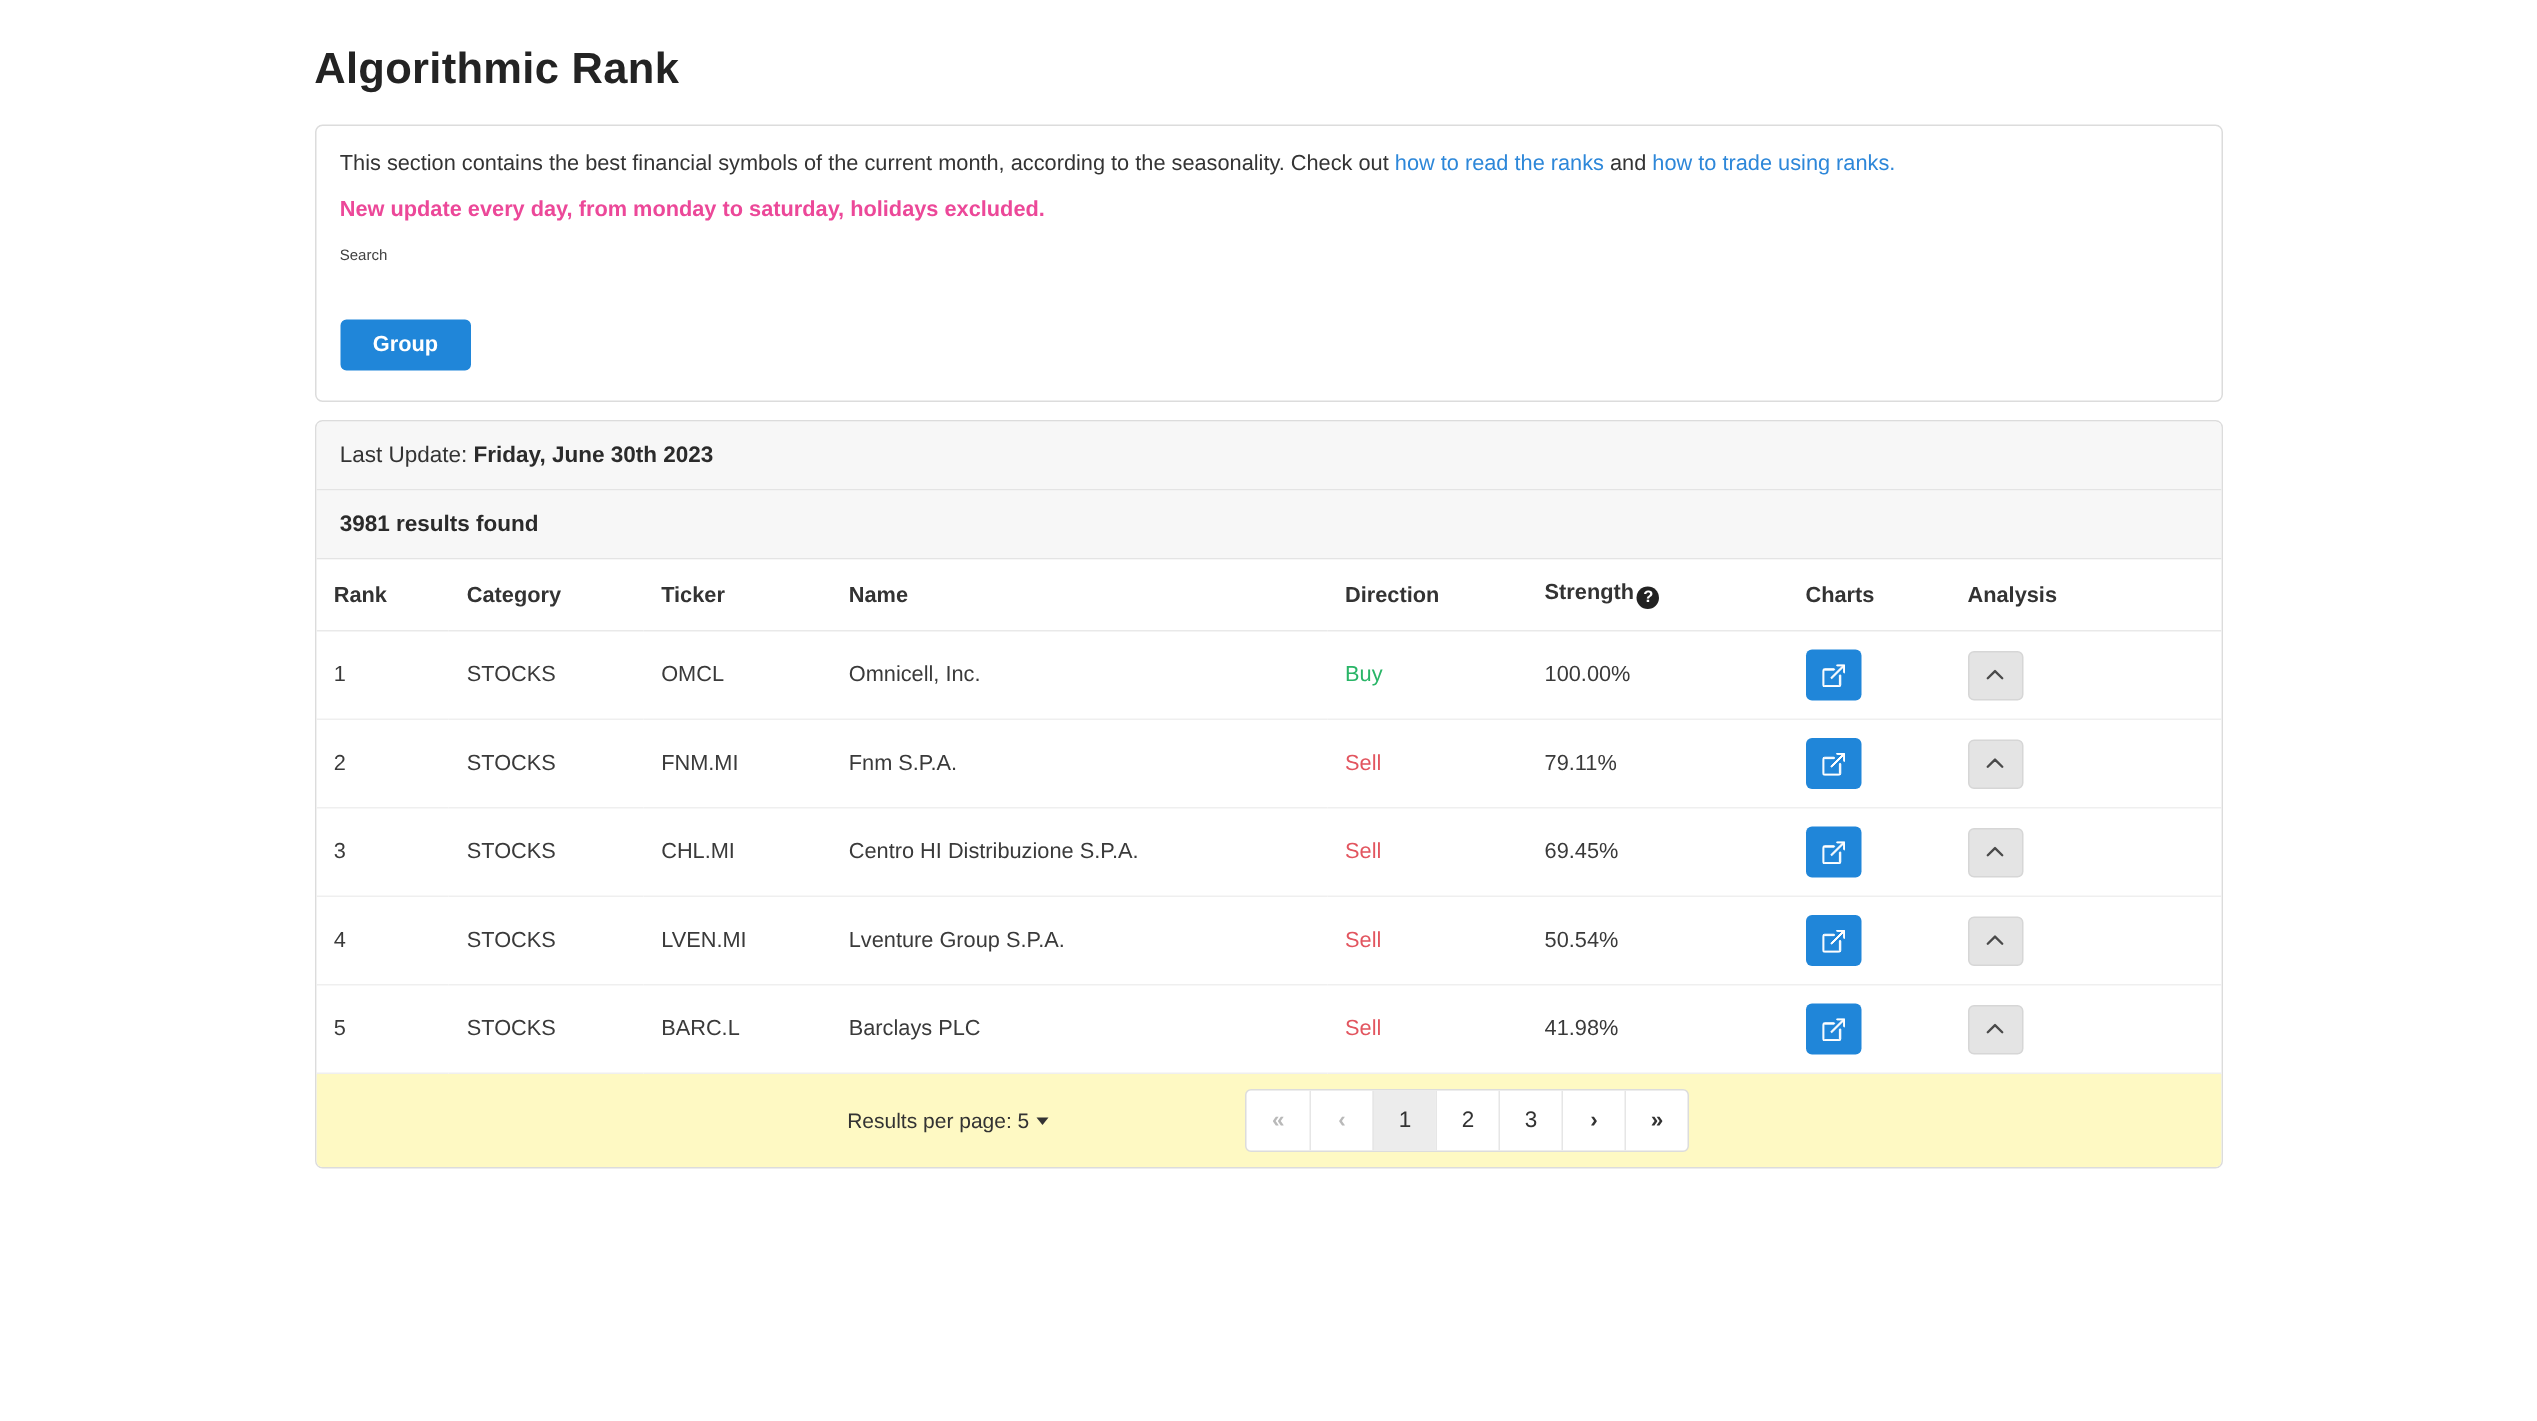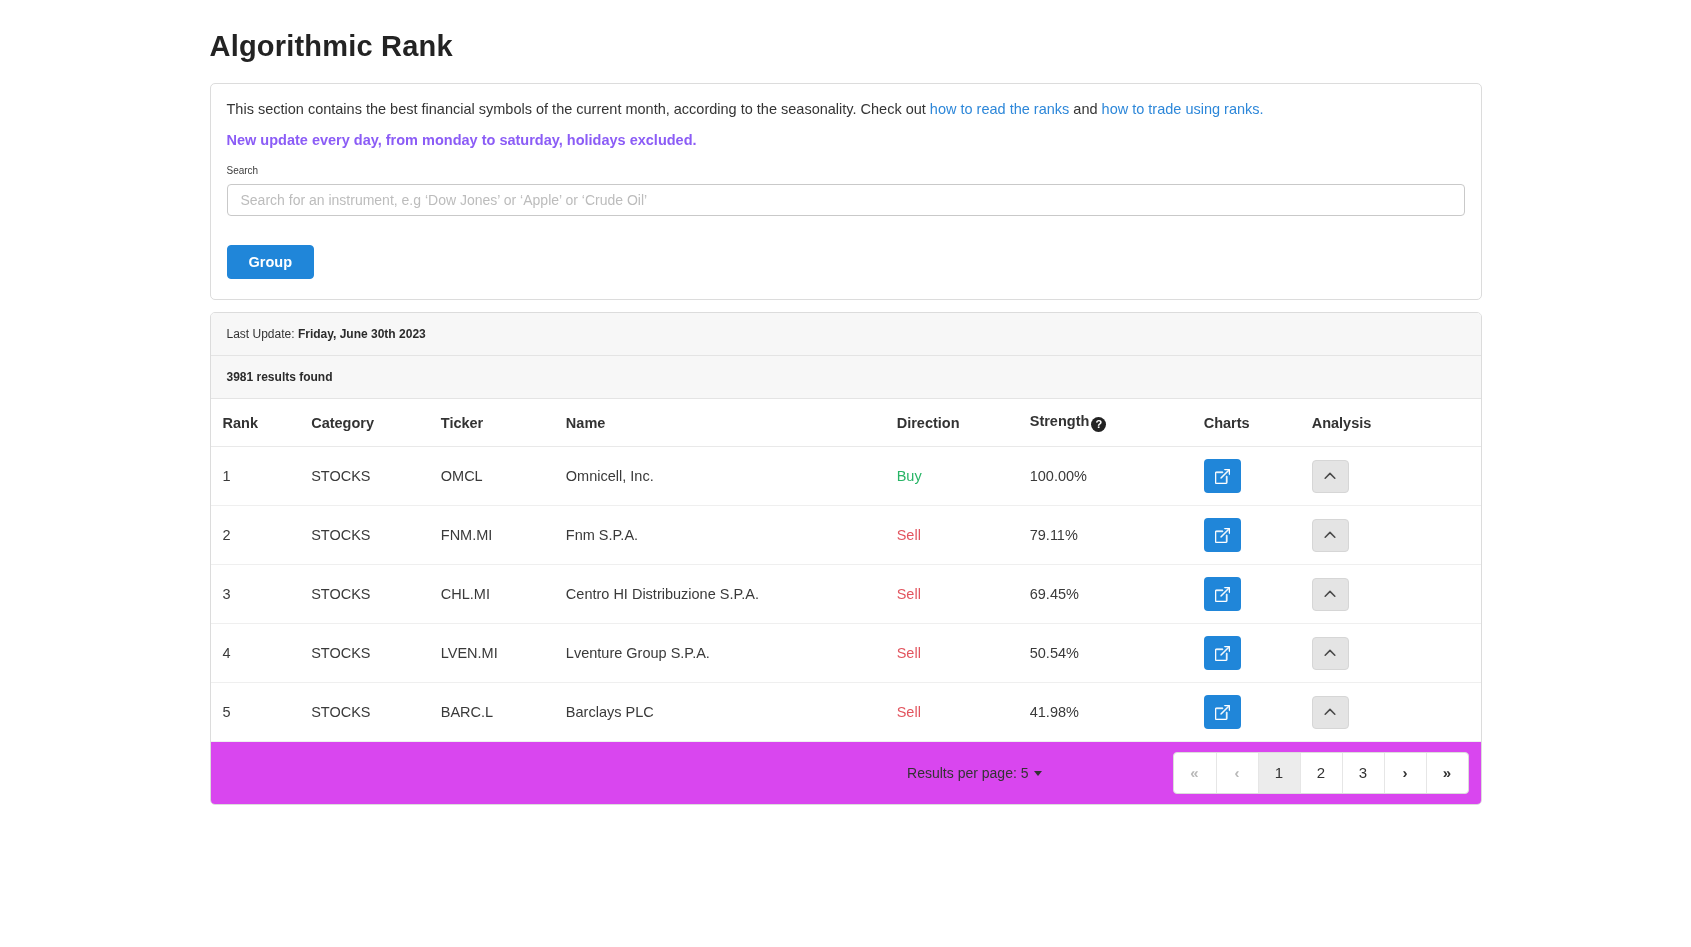--- a/index.html
+++ b/index.html
@@ -17,21 +17,21 @@
     letter-spacing: 0.2px; margin-bottom: 20px;
   }
 
   .card {
     border: 1px solid #dcdcdc; border-radius: 5px; background: #fff;
   }
   .intro-card { padding: 17px 16px 20px 16px; margin-bottom: 12px; }
 
   .intro-text { font-size: 14.5px; color: #343434; margin-bottom: 15px; }
   .intro-text a { color: var(--link, #2d87d9); text-decoration: none; cursor: pointer; }
-  .intro-note { font-size: 14.5px; font-weight: 700; color: #8b5cf6; margin-bottom: 17px; }
+  .intro-note { font-size: 14.5px; font-weight: 700; color: #ec4899; margin-bottom: 17px; }
 
   .search-label { display: block; font-size: 10px; color: #404040; margin-bottom: 8px; }
   .search-input {
     display: block; width: 100%; height: 32px;
     border: 1px solid #c9c9c9; border-radius: 4px;
     padding: 6px 13px; font-size: 14px; color: #333;
     font-family: "Liberation Sans", sans-serif;
     outline: none; background: #fff;
   }
   .search-input::placeholder { color: #bcbcbc; opacity: 1; }
@@ -40,21 +40,21 @@
     margin-top: 29px;
     background: var(--primary, #2086d9); color: #fff;
     border: 1px solid var(--primary, #2086d9); border-radius: 4px;
     font-size: 14.5px; font-weight: 700; font-family: "Liberation Sans", sans-serif;
     padding: 8px 21px; cursor: pointer;
   }
 
   .results-card { overflow: hidden; }
   .strip {
     background: #f7f7f7; border-bottom: 1px solid #e4e4e4;
-    padding: 14px 16px; font-size: 12px; color: #343434;
+    padding: 14px 16px; font-size: 15px; color: #343434;
   }
   .strip strong { font-weight: 700; color: #2b2b2b; }
 
   table.rank-table { width: 100%; border-collapse: collapse; table-layout: fixed; background: #fff; }
   table.rank-table th {
     font-size: 14.5px; font-weight: 700; color: #333; text-align: left;
     padding: 14px 0 14px 12px; border-bottom: 1px solid #e9e9e9;
   }
   table.rank-table td {
     font-size: 14.5px; color: #3a3a3a; text-align: left;
@@ -77,22 +77,22 @@
   }
   .btn-chart svg { width: 15px; height: 15px; fill: #fff; stroke: #fff; stroke-width: 0.7; }
   .btn-analysis {
     width: 37px; height: 33px; border: 1px solid #d6d6d6; border-radius: 4px;
     background: #e4e4e4; cursor: pointer;
     display: inline-flex; align-items: center; justify-content: center;
   }
   .btn-analysis svg { width: 14px; height: 14px; }
 
   .footer-strip {
-    background: #d946ef; padding: 10px 12px;
-    display: flex; align-items: center; justify-content: flex-end;
+    background: #fef9c3; padding: 10px 12px;
+    display: flex; align-items: center; justify-content: center;
   }
   .rpp { font-size: 14px; color: #333; cursor: pointer; margin-right: 131px; user-select: none; }
   .caret-down {
     display: inline-block; width: 0; height: 0; margin-left: 5px; vertical-align: 2px;
     border-left: 4px solid transparent; border-right: 4px solid transparent;
     border-top: 5px solid #333;
   }
   ul.pagination {
     list-style: none; display: flex;
     border: 1px solid #dcdcdc; border-radius: 4px; overflow: hidden; background: #fff;
@@ -111,21 +111,20 @@
 <body>
 
 <div class="page">
 
   <h1 class="page-title">Algorithmic Rank</h1>
 
   <div class="card intro-card">
     <p class="intro-text"><span>This section contains the best financial symbols of the current month, according to the seasonality. Check out </span><a href="#">how to read the ranks</a><span> and </span><a href="#">how to trade using ranks.</a></p>
     <p class="intro-note">New update every day, from monday to saturday, holidays excluded.</p>
     <label class="search-label">Search</label>
-    <input type="text" class="search-input" placeholder="Search for an instrument, e.g ‘Dow Jones’ or ‘Apple’ or ‘Crude Oil’" style="">
     <button class="btn-primary">Group</button>
   </div>
 
   <div class="card results-card">
 
     <div class="strip">
       <span>Last Update: </span><strong>Friday, June 30th 2023</strong>
     </div>
 
     <div class="strip">

